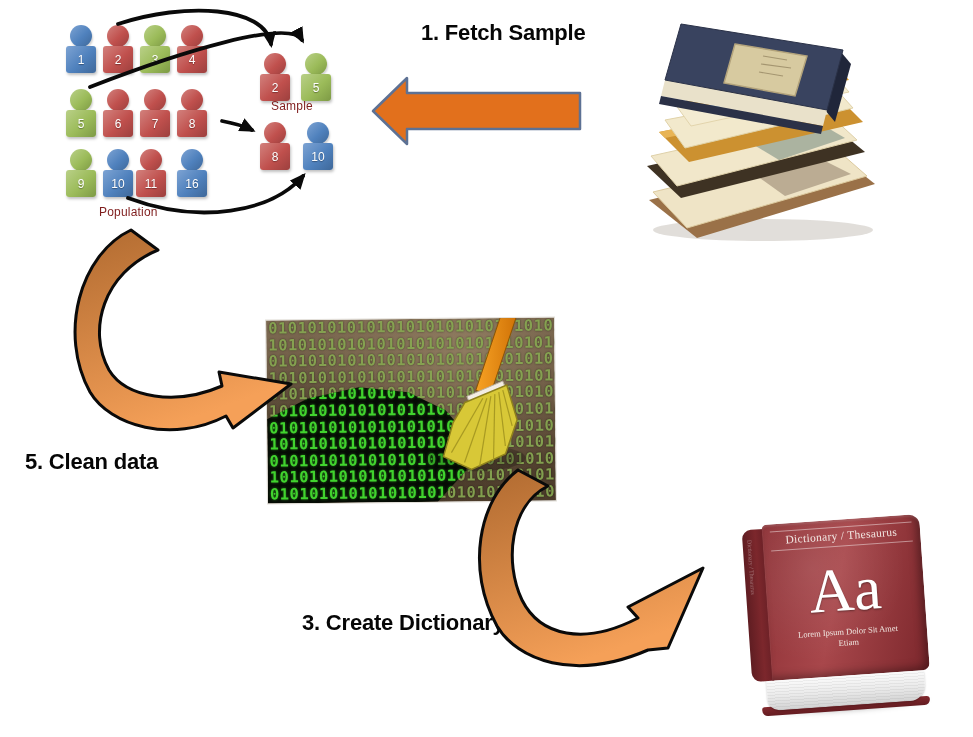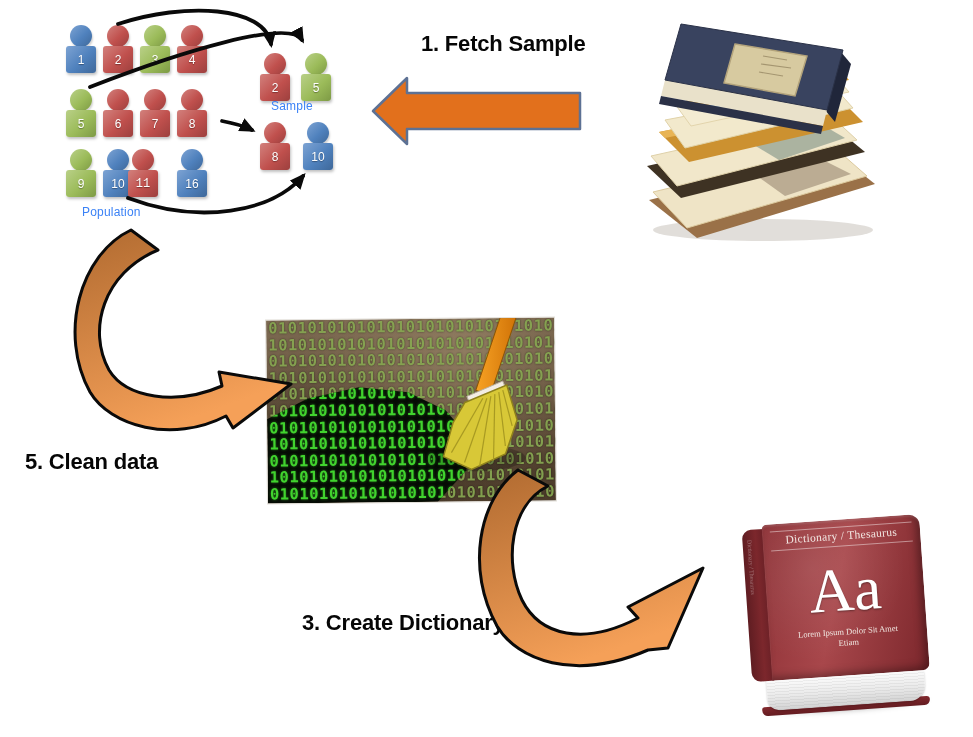--- a/index.html
+++ b/index.html
@@ -19,21 +19,21 @@
     width:30px;height:27px;border-radius:3px;
     display:flex;align-items:center;justify-content:center;
     color:#fff;font-size:12px;text-shadow:0 1px 1px rgba(0,0,0,.35);
     box-shadow:1px 2px 3px rgba(0,0,0,.25);
   }
   .c-blue  .head,.c-blue  .torso{background:linear-gradient(135deg,#7da3d3,#4f81bd 55%,#3f6899);}
   .c-red   .head,.c-red   .torso{background:linear-gradient(135deg,#d2817d,#c0504d 55%,#9c403e);}
   .c-green .head,.c-green .torso{background:linear-gradient(135deg,#b9d088,#9bbb59 55%,#7d9a45);}
 
   .group-label{
-    position:absolute;font-size:12px;color:#3b82f6;letter-spacing:.2px;
+    position:absolute;font-size:12px;color:#7f1d1d;letter-spacing:.2px;
   }
 
   
   .step-label{
     position:absolute;font-size:22px;font-weight:bold;color:#060606;
     letter-spacing:-.2px;white-space:nowrap;z-index:1;
   }
 
   
   #arrow-layer{position:absolute;left:0;top:0;z-index:2;pointer-events:none;}
@@ -151,21 +151,21 @@
       <div class="torso">8</div>
     </div>
     <div class="person c-green" style="left: 66px; top: 149px;">
       <div class="head"></div>
       <div class="torso">9</div>
     </div>
     <div class="person c-blue" style="left: 103px; top: 149px;">
       <div class="head"></div>
       <div class="torso">10</div>
     </div>
-    <div class="person c-red" style="left: 128px; top: 149px; font-family: Liberation Mono, monospace;">
+    <div class="person c-red" style="left: 136px; top: 149px;">
       <div class="head"></div>
       <div class="torso">11</div>
     </div>
     <div class="person c-blue" style="left: 177px; top: 149px;">
       <div class="head"></div>
       <div class="torso">16</div>
     </div>
     <div class="person c-red" style="left: 260px; top: 53px;">
       <div class="head"></div>
       <div class="torso">2</div>
@@ -178,23 +178,23 @@
       <div class="head"></div>
       <div class="torso">8</div>
     </div>
     <div class="person c-blue" style="left: 303px; top: 122px;">
       <div class="head"></div>
       <div class="torso">10</div>
     </div>
   </div>
 
 <div class="group-label" style="left:271px;top:99px;">Sample</div>
-<div class="group-label" style="left:82px;top:205px;">Population</div>
-
-<div class="step-label" style="left:421px;top:31px;text-align:right;">1. Fetch Sample</div>
+<div class="group-label" style="left:99px;top:205px;">Population</div>
+
+<div class="step-label" style="left:421px;top:20px;text-align:right;">1. Fetch Sample</div>
 <div class="step-label" style="left:25px;top:449px;">5. Clean data</div>
 <div class="step-label" style="left:302px;top:610px;">3. Create Dictionary</div>
 
 <svg id="books" class="abs" width="240" height="236" viewBox="0 0 240 236">
   <ellipse cx="118" cy="222" rx="110" ry="11" fill="rgba(90,70,50,.18)"></ellipse>
 
   <polygon points="4,192 192,146 230,176 52,230" fill="#9a7148"></polygon>
   <polygon points="8,184 190,140 222,168 42,220" fill="#efe4c6" stroke="#dcca9f" stroke-width="1"></polygon>
   <polygon points="112,168 178,152 206,166 140,188" fill="#bbac93"></polygon>
 

